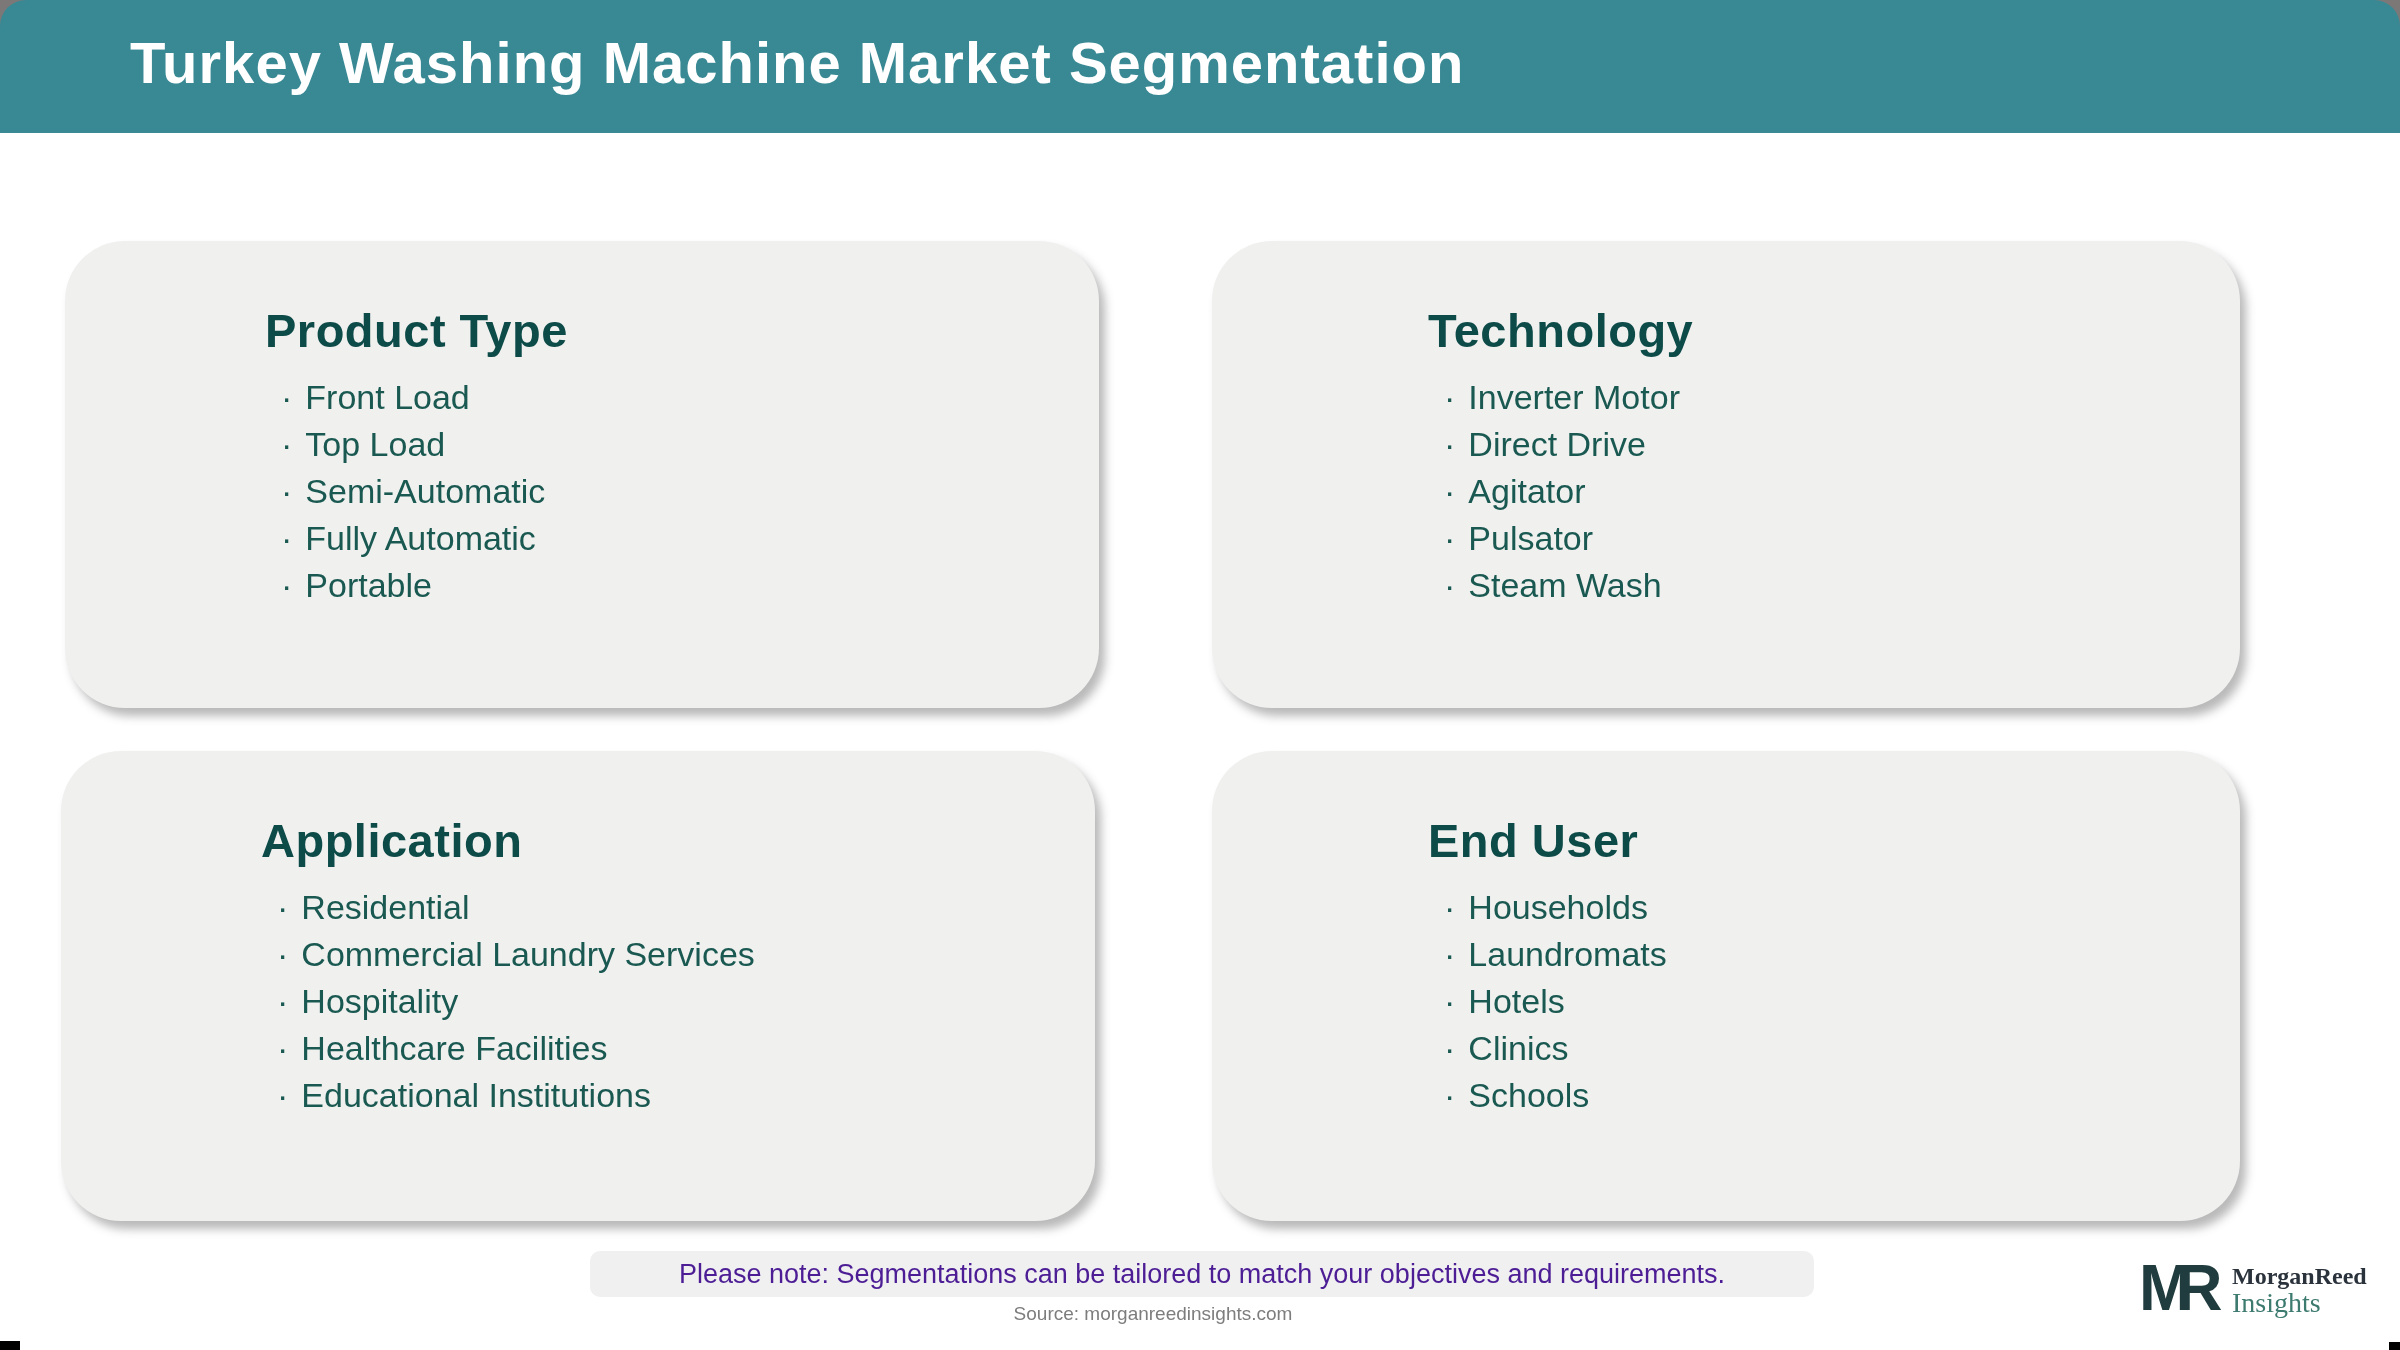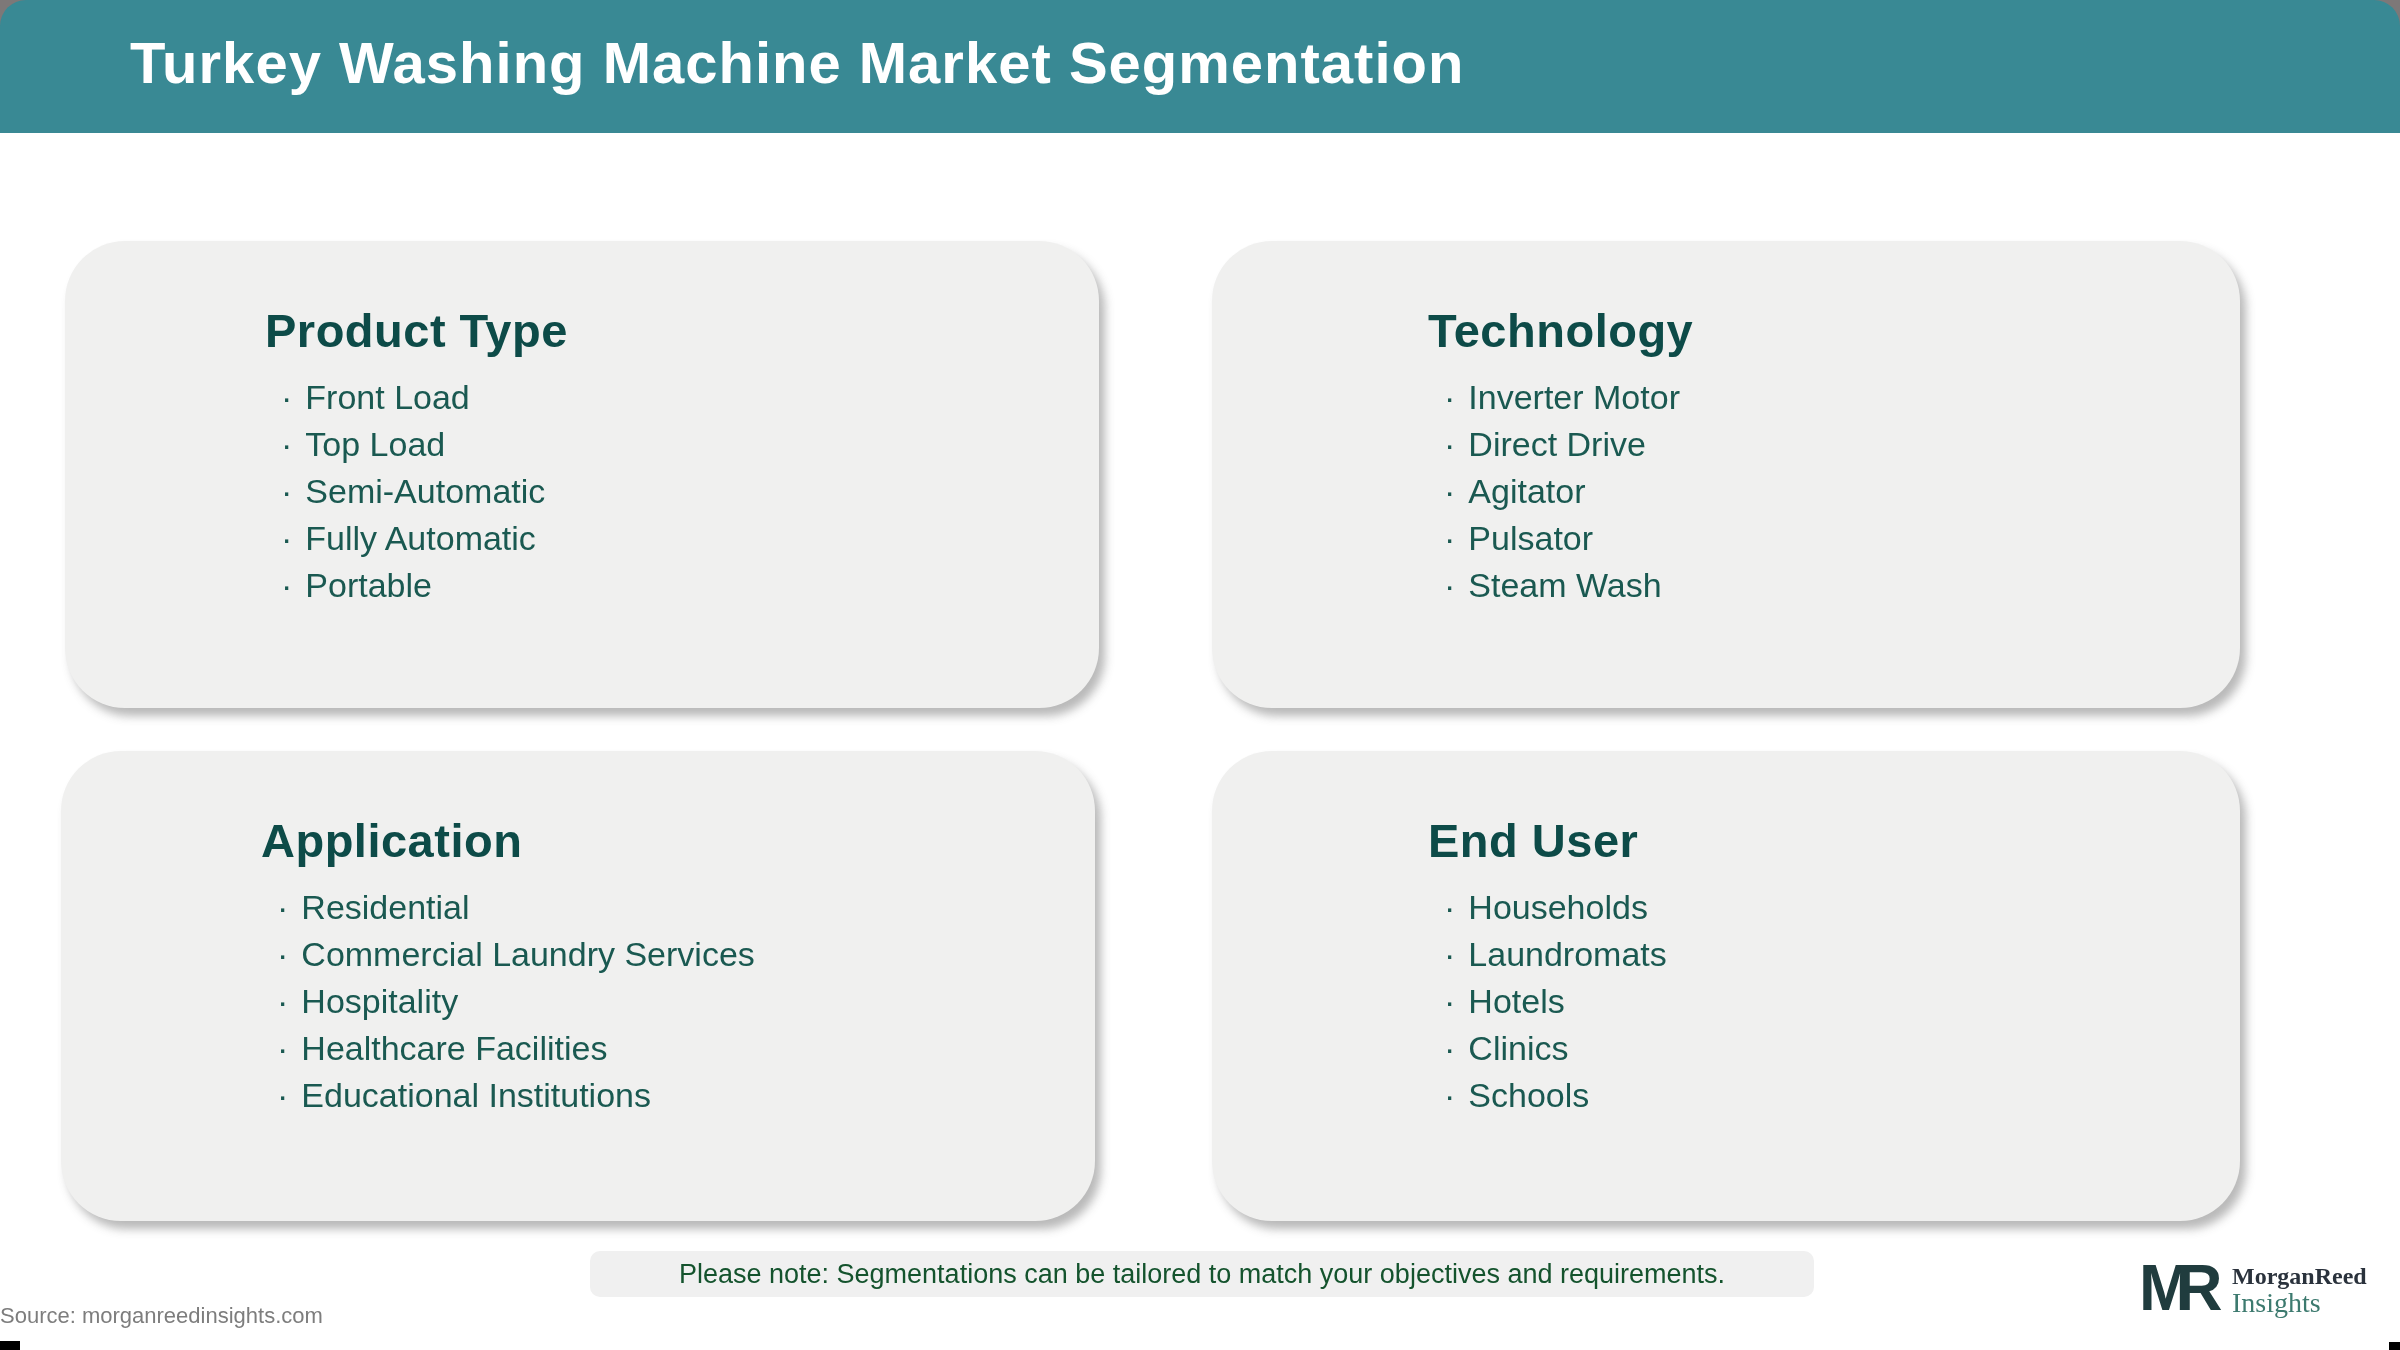--- a/index.html
+++ b/index.html
@@ -51,25 +51,26 @@
   .card li {
     font-size:34px; line-height:47px;
     color:#1a5951;
   }
   .card li::before { content:"·"; margin-right:13px; }
 
   .note-bar {
     position:absolute; left:590px; top:1251px; width:1224px; height:46px;
     background:#f0f0f0; border-radius:10px;
     display:flex; align-items:center; justify-content:center;
-    font-size:27px; color:#14532d;
+    font-size:27px; color:#4c1d95;
   }
   .source {
     position:absolute; left:0; top:1303px; width:2306px;
-    font-size:22px; color:#7d7d7d;
+    text-align:center;
+    font-size:19px; color:#7d7d7d;
   }
 
   .logo {
     position:absolute; left:2138px; top:1260px;
     display:flex; align-items:center; gap:10px;
   }
   .logo-text { display:flex; flex-direction:column; }
   .logo-name {
     font-family:"Liberation Serif", serif;
     font-size:24px; font-weight:700; line-height:27px;

